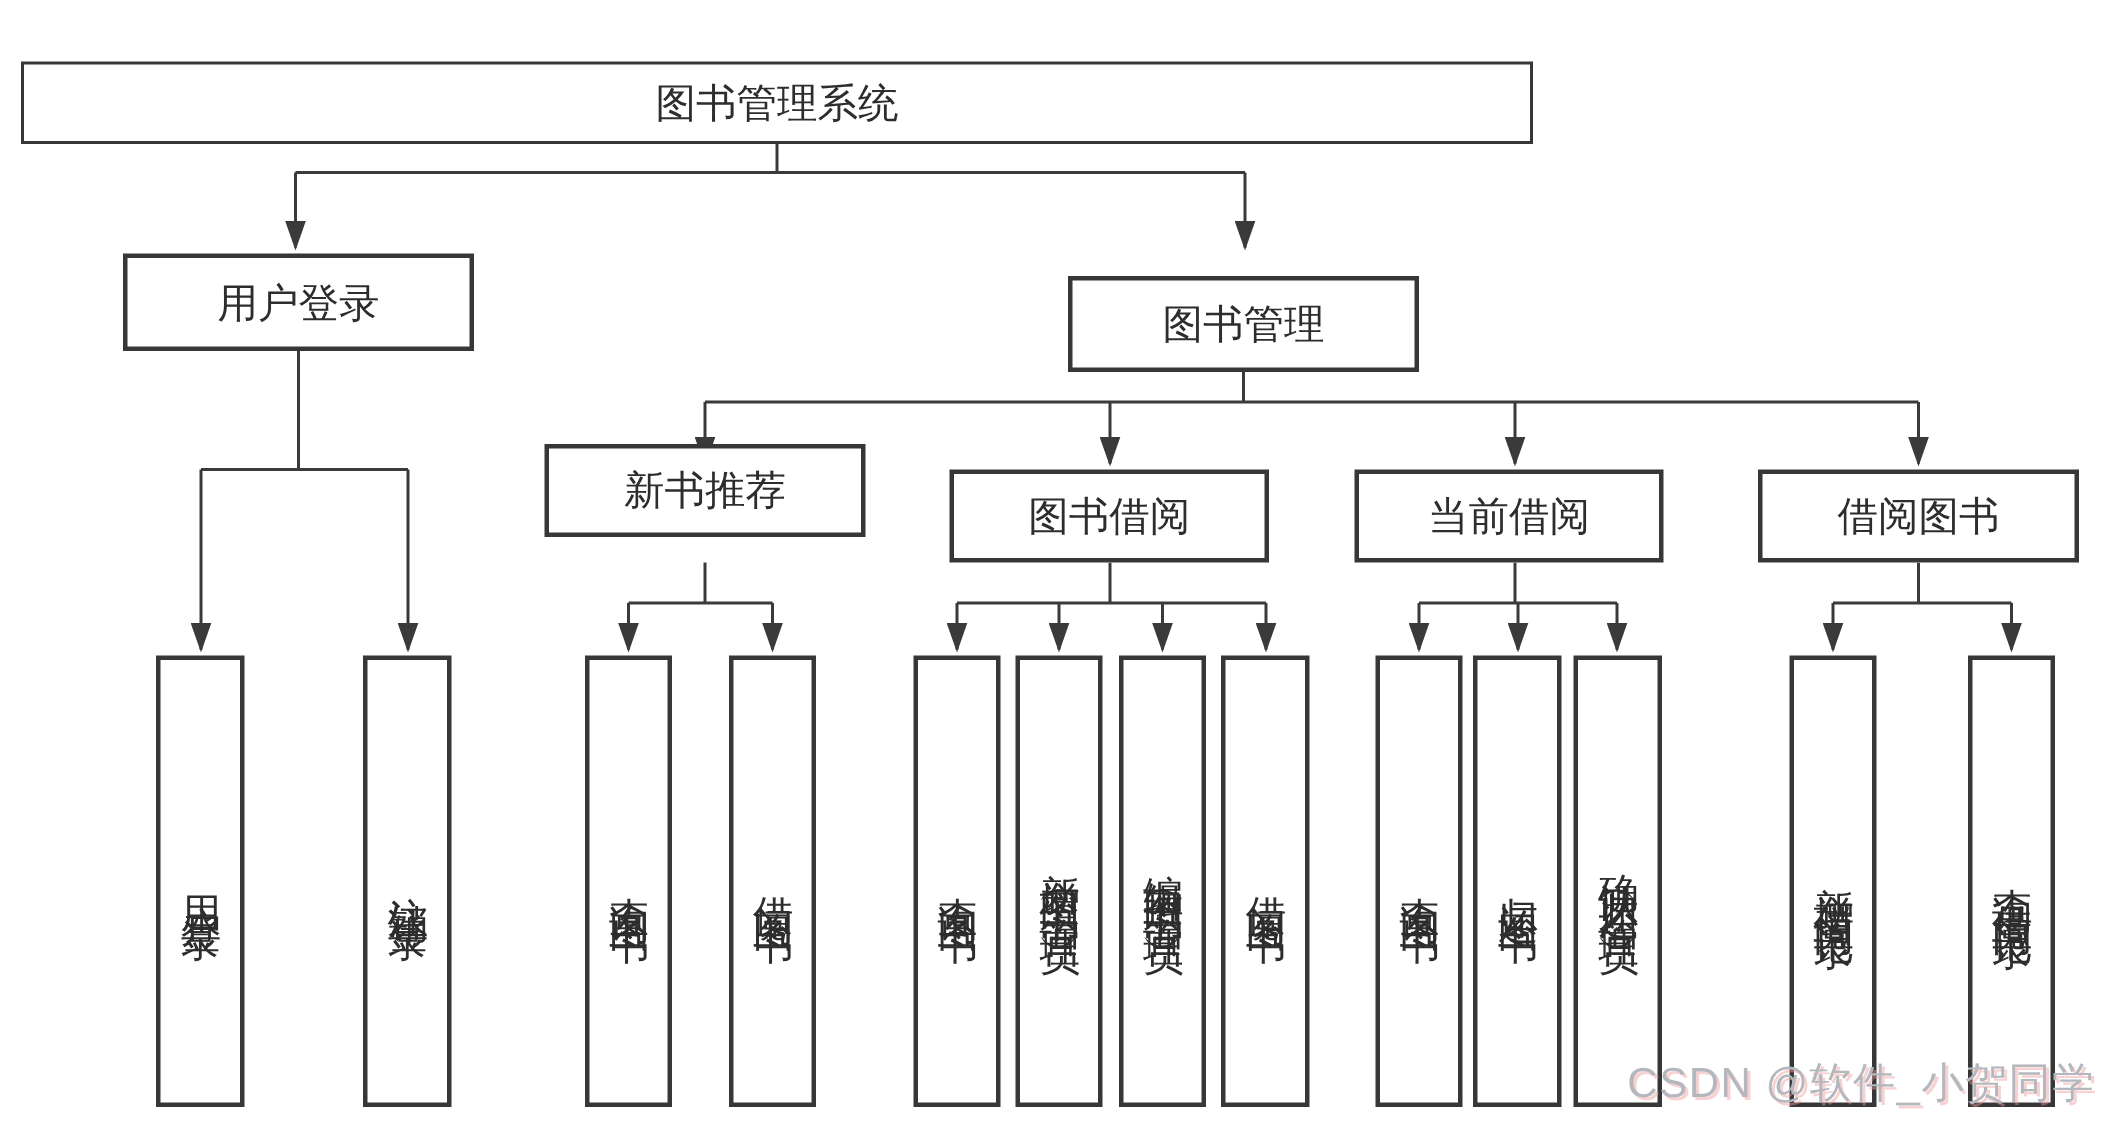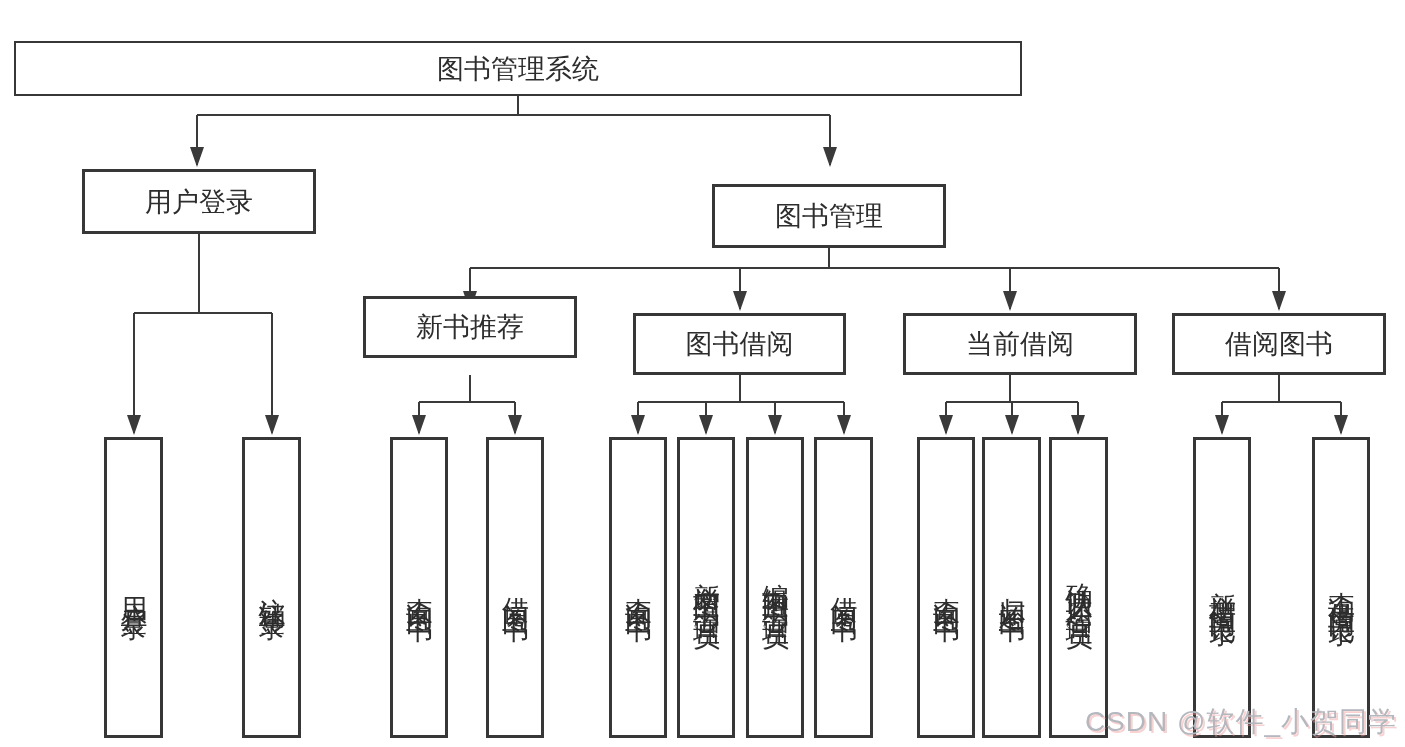--- a/index.html
+++ b/index.html
@@ -97,21 +97,21 @@
     </g>
   </svg>
 
   <div class="box root" style="left:14px; top:13px; width:1008px; height:55px;">图书管理系统</div>
 
   <div class="box" style="left:82px; top:169px; width:234px; height:65px;">用户登录</div>
   <div class="box" style="left:712px; top:184px; width:234px; height:64px;">图书管理</div>
 
   <div class="box" style="left:363px; top:296px; width:214px; height:62px;">新书推荐</div>
   <div class="box" style="left:633px; top:313px; width:213px; height:62px;">图书借阅</div>
-  <div class="box" style="left:903px; top:313px; width:234px; height:62px;">当前借阅</div>
+  <div class="box" style="left:903px; top:313px; width:206px; height:62px;">当前借阅</div>
   <div class="box" style="left:1172px; top:313px; width:214px; height:62px;">借阅图书</div>
 
   <div class="box vbox" style="left:104px; top:437px; width:59px; height:301px;">
     <span>用户登录</span>
   </div>
   <div class="box vbox" style="left:242px; top:437px; width:59px; height:301px;">
     <span>注销登录</span>
   </div>
 
   <div class="box vbox" style="left:390px; top:437px; width:58px; height:301px;">

